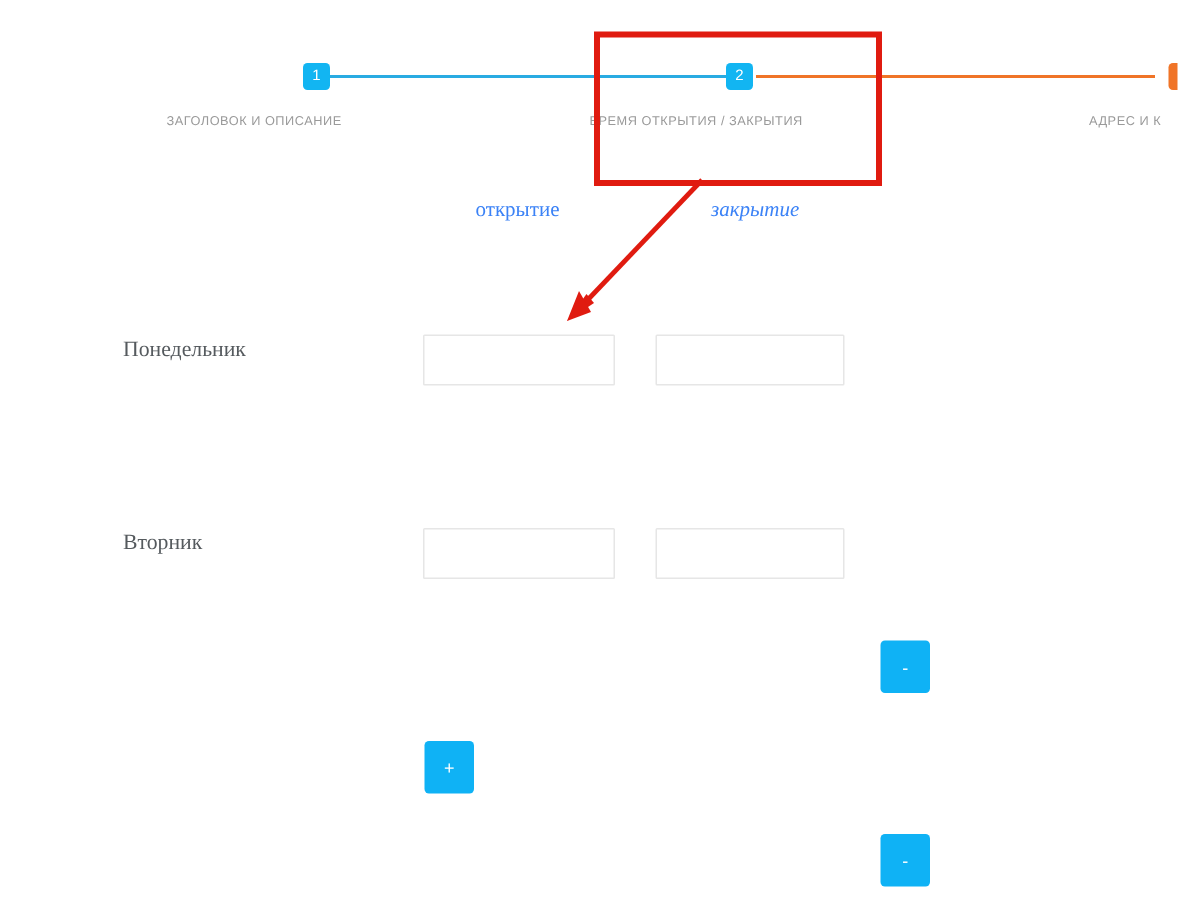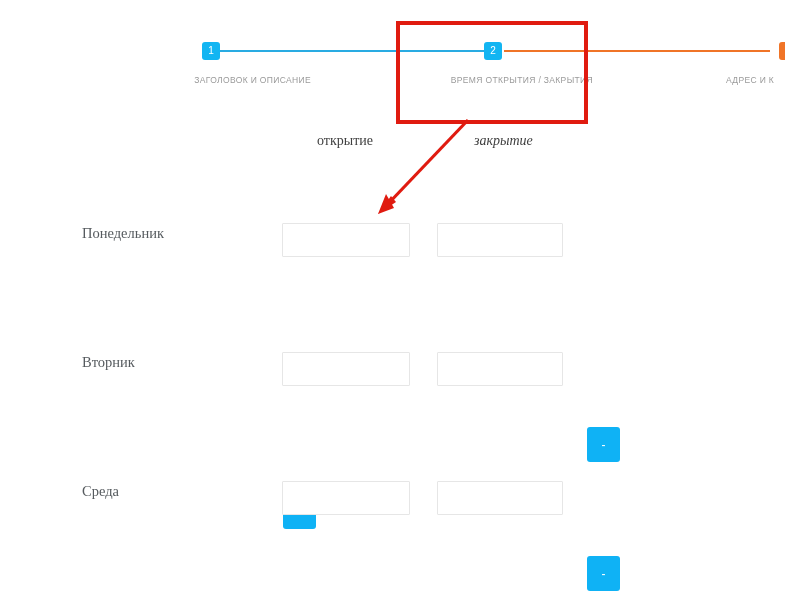--- a/index.html
+++ b/index.html
@@ -53,21 +53,21 @@
     margin-left: -9px;
   }
   .badge-blue { background: #12B5F2; }
   .badge-orange { background: #F07427; }
 
   .step-label {
     position: absolute;
     top: 75px;
     left: 0;
     width: 200px;
-    text-align: right;
+    text-align: left;
     font-size: 8.5px;
     letter-spacing: 0.35px;
     color: #9a9a9a;
     font-family: "Liberation Sans", sans-serif;
     white-space: nowrap;
   }
   #step1 { left: 111px; }
   #step2 { left: 393px; }
   #step3 { left: 682px; }
   #step3 .step-label { text-align: left; padding-left: 44px; width: 200px; }
@@ -79,21 +79,21 @@
     left: 0;
     top: 133px;
     width: 785px;
     height: 22px;
   }
   .col-head {
     position: absolute;
     top: 0;
     font-family: "Liberation Serif", serif;
     font-size: 14px;
-    color: #404040;
+    color: #3b82f6;
   }
   .head-open  { left: 317px; }
   .head-close { left: 474px; font-style: italic; }
 
   
   .schedule {
     position: absolute;
     left: 0;
     top: 205px;
     width: 785px;
@@ -209,26 +209,20 @@
   </div>
 
   <div class="day-block">
     <span class="day-name">Вторник</span>
     <input class="time-input inp-open" type="text" value="" style="">
     <input class="time-input inp-close" type="text" value="" style="">
     <button class="btn-sq btn-minus">-</button>
 
   </div>
 
-  <div class="day-block">
-    <span class="day-name">Среда</span>
-    <input class="time-input inp-open" type="text" value="" style="">
-    <input class="time-input inp-close" type="text" value="" style="">
-
-  </div>
 
 </div>
 
 <div class="anno-box"></div>
 <svg class="anno-arrow" viewBox="0 0 130 110" xmlns="http://www.w3.org/2000/svg">
   <line x1="118" y1="10" x2="36" y2="96" stroke="#e01b10" stroke-width="3.2"></line>
   <polygon points="28,104 46,92 41,86" fill="#e01b10"></polygon>
   <polygon points="28,104 44,98 36,84" fill="#e01b10"></polygon>
 </svg>
 

